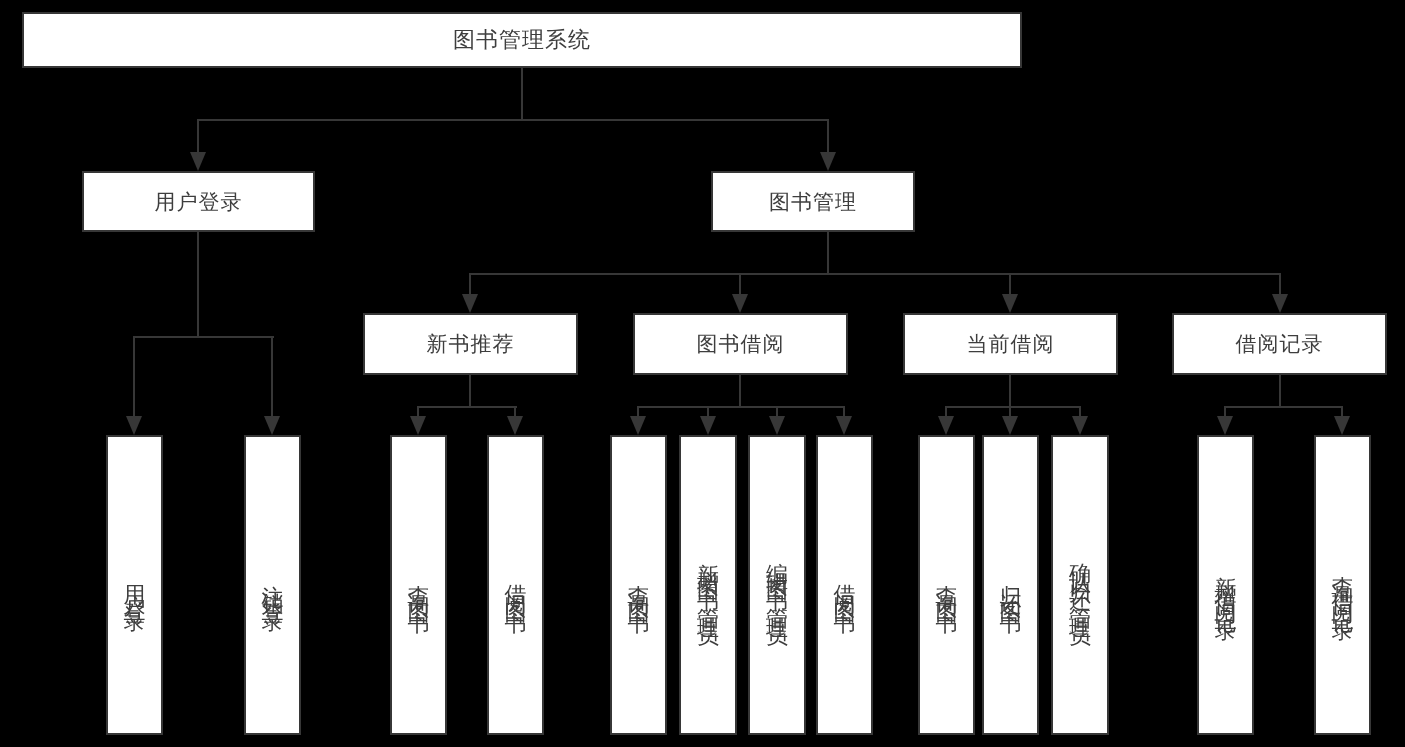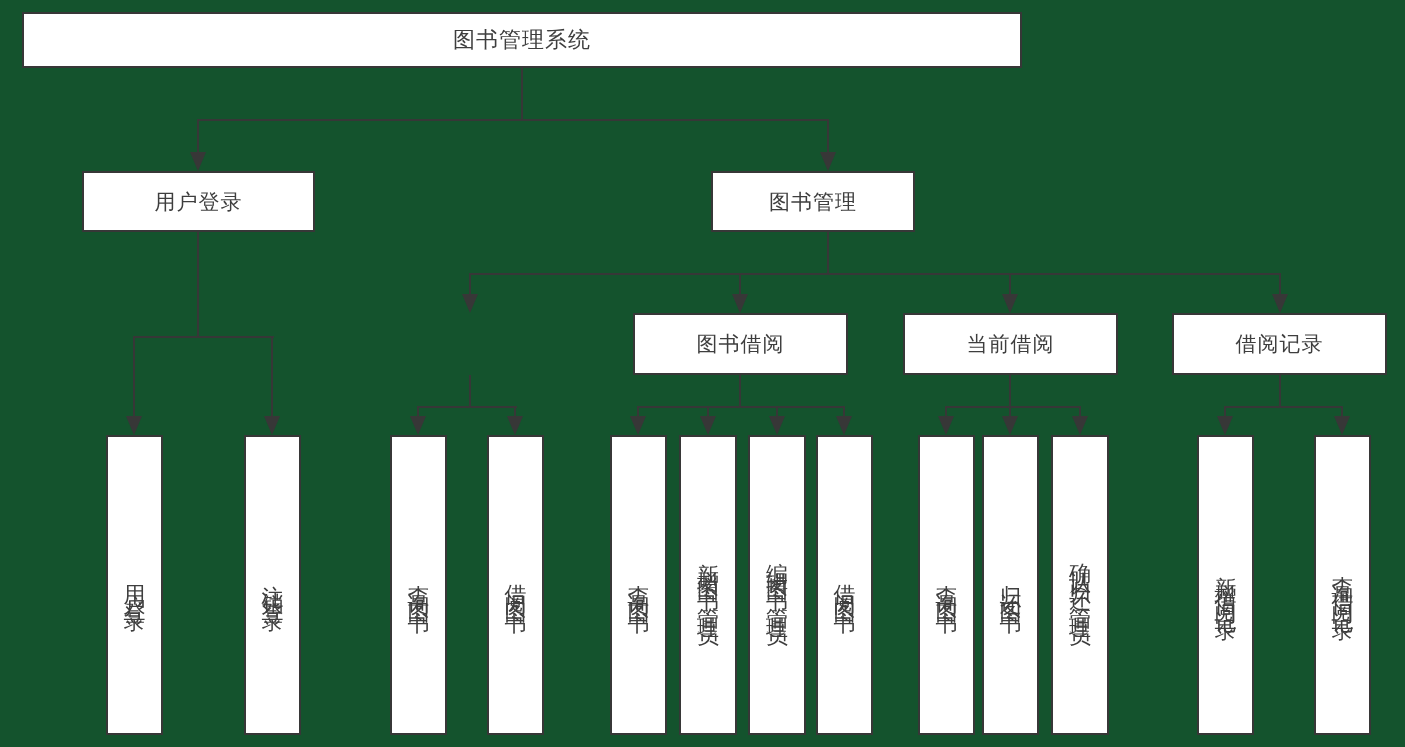--- a/index.html
+++ b/index.html
@@ -1,20 +1,20 @@
 <!DOCTYPE html>
 <html><head>
 <meta charset="utf-8">
 <style>
   html, body { margin: 0; padding: 0; background: #ffffff; }
   #canvas {
     position: relative;
     width: 1405px;
     height: 747px;
-    background: #14532d;
+    background: #000000;
     font-family: "Liberation Sans", sans-serif;
     overflow: hidden;
   }
   .box {
     position: absolute;
     box-sizing: border-box;
     border: 2px solid #373737;
     background: #ffffff;
     display: flex;
     align-items: center;
@@ -89,20 +89,23 @@
   <div class="line" style="left:469px;top:273px;width:812px;height:2px"></div>
   <div class="line" style="left:469px;top:273px;width:2px;height:26px"></div>
   <div class="line" style="left:739px;top:273px;width:2px;height:26px"></div>
   <div class="line" style="left:1009px;top:273px;width:2px;height:26px"></div>
   <div class="line" style="left:1279px;top:273px;width:2px;height:26px"></div>
   <div class="arrow" style="left:462px;top:294px"></div>
   <div class="arrow" style="left:732px;top:294px"></div>
   <div class="arrow" style="left:1002px;top:294px"></div>
   <div class="arrow" style="left:1272px;top:294px"></div>
 
+  <div class="box hbox" style="left:363px;top:313px;width:215px;height:62px">
+    <span>新书推荐</span>
+  </div>
   <div class="box hbox" style="left:903px;top:313px;width:215px;height:62px">
     <span>当前借阅</span>
   </div>
   <div class="box hbox" style="left:633px;top:313px;width:215px;height:62px">
     <span>图书借阅</span>
   </div>
   <div class="box hbox" style="left:1172px;top:313px;width:215px;height:62px">
     <span>借阅记录</span>
   </div>
 

